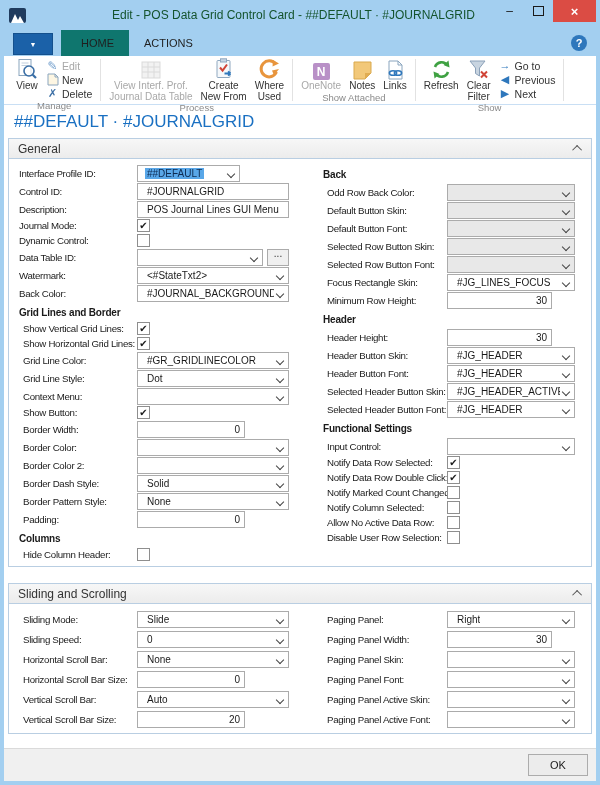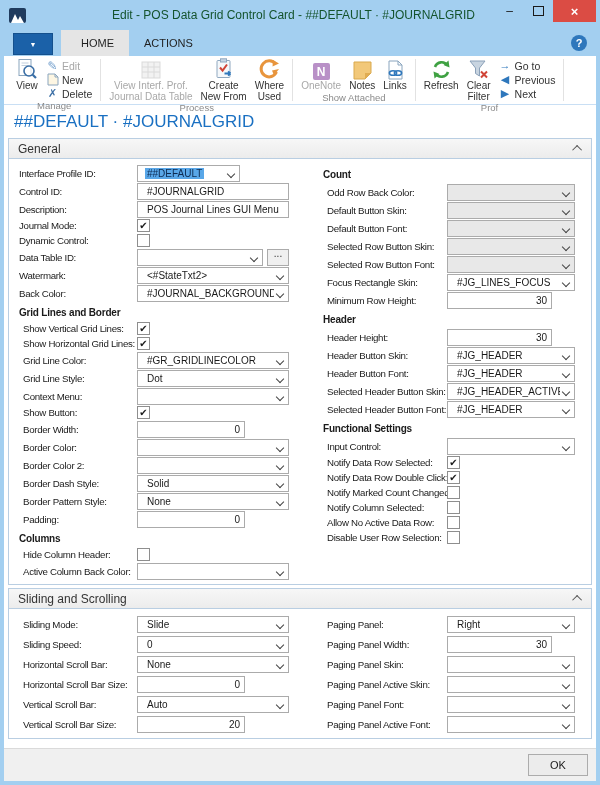--- a/index.html
+++ b/index.html
@@ -14,21 +14,21 @@
   .title-text{position:absolute;left:0;right:13px;text-align:center;font-size:12px;color:#14532d;line-height:30px;pointer-events:none;}
   .winbtns{position:absolute;right:0;top:0;display:flex;align-items:flex-start;height:30px;}
   .wb{width:29px;height:22px;display:flex;align-items:center;justify-content:center;font-size:12px;color:#1a1a1a;}
   .wb .maxbox{width:9px;height:8px;border:1px solid #1a1a1a;background:transparent;}
   .wb.close{width:43px;background:#DB4C44;color:#fff;font-size:13px;font-weight:bold;}
   
   .tabrow{height:26px;background:#A3CFF0;display:flex;align-items:stretch;}
   .appmenu{width:38px;height:20px;margin:3px 8px 3px 9px;background:#1B61A8;border:1px solid #14508D;
     display:flex;align-items:center;justify-content:center;color:#fff;font-size:7px;flex:none;}
   .tab{display:flex;align-items:center;padding:0 15px;font-size:11px;color:#1f1f1f;}
-  .tab.active{background:#e5e5e5;padding-left:20px;}
+  .tab.active{background:#0f766e;padding-left:20px;}
   .helpbtn{margin-left:auto;margin-right:9px;align-self:center;width:16px;height:16px;border-radius:50%;
     background:#2E77BC;color:#fff;font-size:11px;font-weight:bold;display:flex;align-items:center;justify-content:center;}
   
   .ribbon{height:48px;background:#fff;display:flex;align-items:stretch;border-bottom:1px solid #C9DFF4;padding-left:4px;}
   .rgroup{display:flex;flex-direction:column;}
   .rbody{flex:1;display:flex;align-items:flex-start;gap:2px;padding:1px 5px 0;}
   .rcaption{height:12px;font-size:9.5px;color:#8a8a8a;text-align:center;line-height:11px;}
   .rsep{width:1px;background:#E2E2E2;margin:3px 0 3px;}
   .rbtn{display:flex;flex-direction:column;align-items:center;padding:0 3px;}
   .ricon{height:23px;display:flex;align-items:flex-end;justify-content:center;}
@@ -42,21 +42,21 @@
   .blue{color:#2E77BC;} .pencil{color:#6E9CCB;font-size:12px;} .delx{color:#3A6EA5;font-weight:bold;}
   .onenote-box{width:17px;height:17px;background:#80369B;color:#fff;font-size:12px;font-weight:bold;
     display:flex;align-items:center;justify-content:center;border-radius:2px;}
   
   .content{padding:0 4px;}
   .page-title{margin:7px 0 6px 6px;font-size:17px;color:#1A70C2;}
   .ft-header{height:19px;background:linear-gradient(#f7f7f7,#ececec);border:1px solid #B9CEE2;
     display:flex;align-items:center;padding:0 9px;font-size:12px;color:#333;}
   .ft-header .chev{margin-left:auto;width:6px;height:6px;border-left:1px solid #555;border-top:1px solid #555;
     transform:rotate(45deg) translateY(2px);}
-  .ft-body{border:1px solid #B9CEE2;border-top:none;display:flex;padding:5px 0 4px;margin-bottom:3px;background:#fff;justify-content:space-between;}
+  .ft-body{border:1px solid #B9CEE2;border-top:none;display:flex;padding:5px 0 4px;margin-bottom:16px;background:#fff;justify-content:space-between;}
   .fcol{display:flex;flex-direction:column;}
   .fcol.c0{width:292px;flex:none;}
   .fcol.c1{flex:1;padding-left:12px;}
   .frow{display:flex;align-items:center;height:18px;}
   .frow.cbrow{height:15px;}
   .sec1 .frow{height:20px;} .sec1 .frow.cbrow{height:17px;}
   .flabel{box-sizing:border-box;flex:none;font-size:9.7px;letter-spacing:-0.3px;color:#1a1a1a;
     padding-left:10px;white-space:nowrap;overflow:hidden;}
   .flabel.ind{padding-left:14px;}
   .c0 .flabel{width:128px;}
@@ -274,21 +274,21 @@
           <span class="rsmall">
             <span class="sicon blue">◀</span>
             <span>Previous</span>
           </span>
           <span class="rsmall">
             <span class="sicon blue">▶</span>
             <span>Next</span>
           </span>
         </div>
       </div>
-      <div class="rcaption">Prof</div>
+      <div class="rcaption">Show</div>
     </div>
     <div class="rsep"></div>
   </div>
 
   <div class="content">
     <div class="page-title">##DEFAULT · #JOURNALGRID</div>
 
     <div class="ft-header">
       <span>General</span>
       <span class="chev"></span>
@@ -424,30 +424,23 @@
             <span class="flabel ind">Padding:</span>
             <span class="tbox num">
               <span class="val">0</span>
             </span>
           </div>
           <div class="grp">Columns</div>
           <div class="frow cbrow">
             <span class="flabel ind">Hide Column Header:</span>
             <span class="chk"></span>
           </div>
-          <div class="frow">
-            <span class="flabel ind">Active Column Back Color:</span>
-            <span class="cbox">
-              <span class="val"></span>
-              <span class="arr"></span>
-            </span>
-          </div>
         </div>
         <div class="fcol c1">
-          <div class="grp">Count</div>
+          <div class="grp">Back</div>
           <div class="frow">
             <span class="flabel ind">Odd Row Back Color:</span>
             <span class="cbox gray">
               <span class="val"></span>
               <span class="arr"></span>
             </span>
           </div>
           <div class="frow">
             <span class="flabel ind">Default Button Skin:</span>
             <span class="cbox gray">
@@ -625,28 +618,28 @@
             </span>
           </div>
           <div class="frow">
             <span class="flabel ind">Paging Panel Skin:</span>
             <span class="cbox">
               <span class="val"></span>
               <span class="arr"></span>
             </span>
           </div>
           <div class="frow">
+            <span class="flabel ind">Paging Panel Font:</span>
+            <span class="cbox">
+              <span class="val"></span>
+              <span class="arr"></span>
+            </span>
+          </div>
+          <div class="frow">
             <span class="flabel ind">Paging Panel Active Skin:</span>
-            <span class="cbox">
-              <span class="val"></span>
-              <span class="arr"></span>
-            </span>
-          </div>
-          <div class="frow">
-            <span class="flabel ind">Paging Panel Font:</span>
             <span class="cbox">
               <span class="val"></span>
               <span class="arr"></span>
             </span>
           </div>
           <div class="frow">
             <span class="flabel ind">Paging Panel Active Font:</span>
             <span class="cbox">
               <span class="val"></span>
               <span class="arr"></span>

